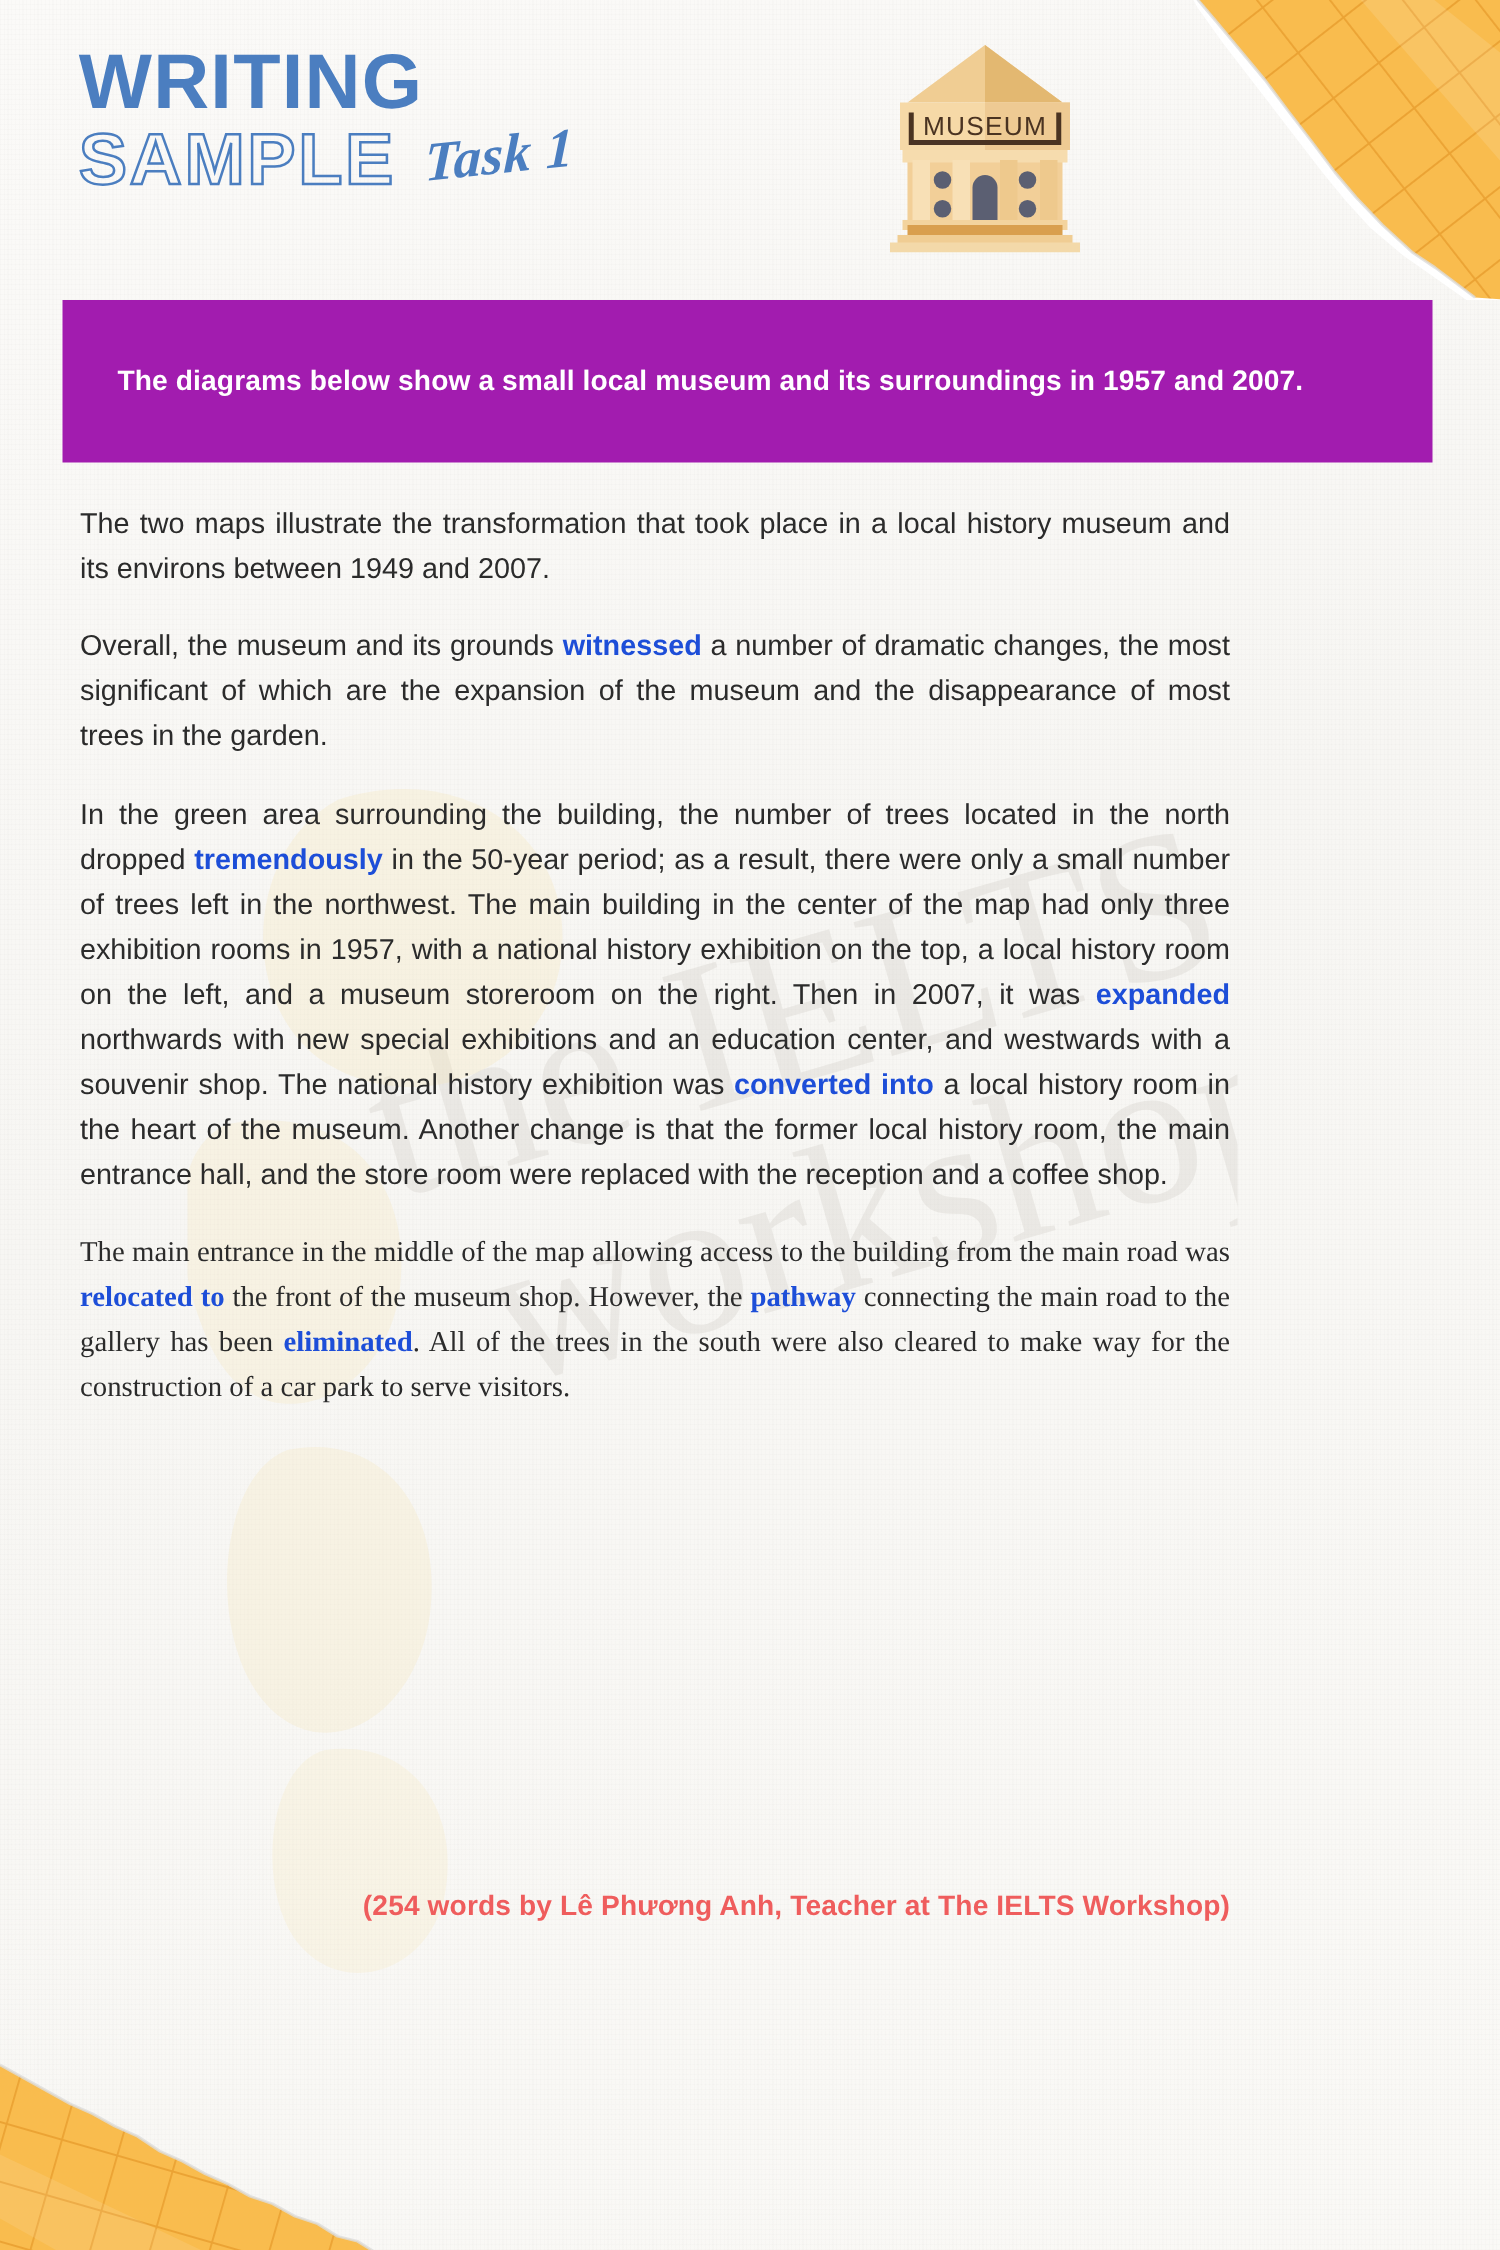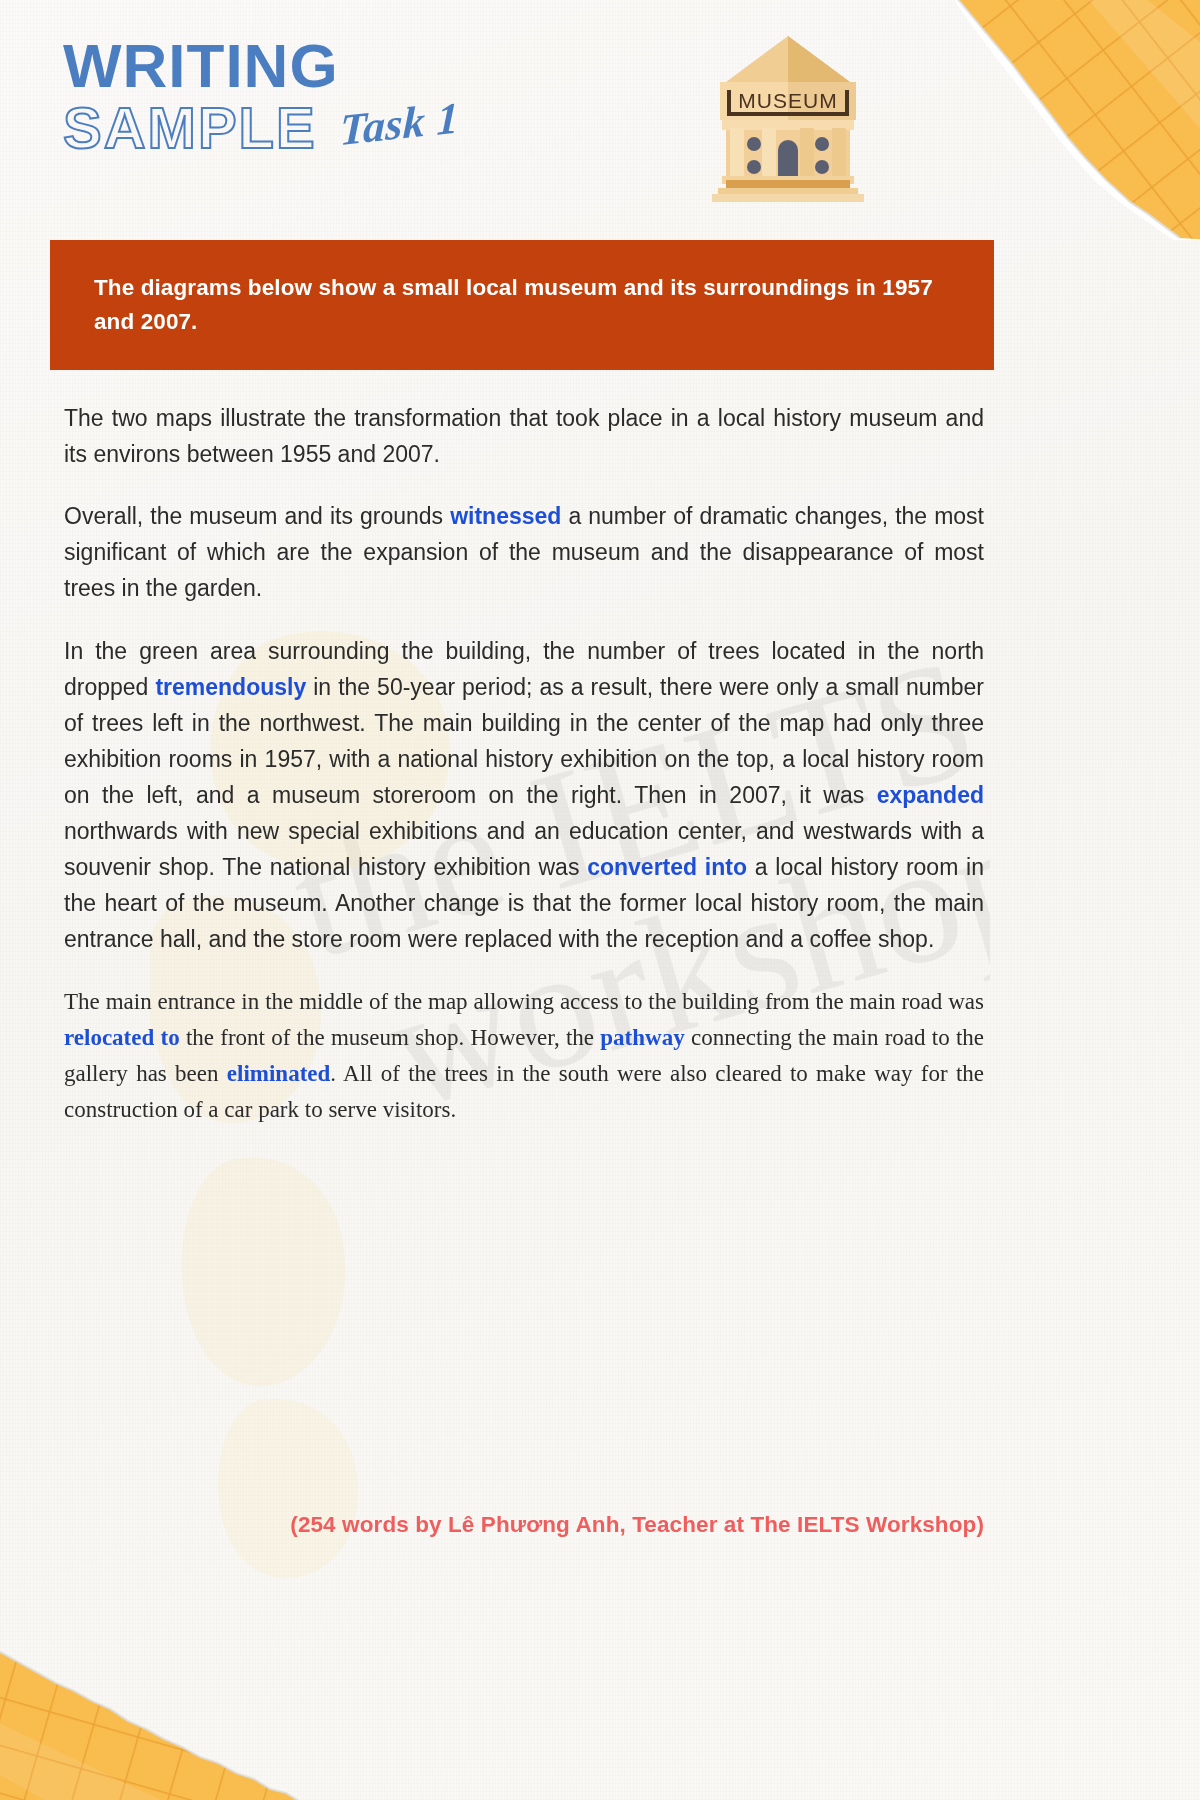--- a/index.html
+++ b/index.html
@@ -61,22 +61,22 @@
     transform-origin:left bottom;
     padding-bottom:4px;
     letter-spacing:.5px;
   }
 
   
   .museum-icon{position:absolute;left:700px;top:30px;width:176px;height:172px;}
 
   
   .prompt-box{
-    position:absolute;left:50px;top:240px;width:944px;height:130px;
-    background:#c2410c;
+    position:absolute;left:50px;top:240px;width:1096px;height:130px;
+    background:#a21caf;
     display:flex;align-items:center;
   }
   .prompt-text{
     color:#ffffff;font-weight:bold;font-size:22.5px;line-height:1.5;
     padding:0 44px;letter-spacing:.1px;
   }
 
   
   .essay{
     position:absolute;left:64px;top:400px;width:920px;
@@ -198,19 +198,19 @@
     <rect x="18" y="158" width="140" height="8" fill="#f0cd93"></rect>
     <rect x="12" y="164" width="152" height="8" fill="#f3d9a9"></rect>
   </svg>
 </div>
 
 <div class="prompt-box">
   <div class="prompt-text">The diagrams below show a small local museum and its surroundings in 1957 and 2007.</div>
 </div>
 
 <div class="essay" id="essay-body">
-    <p><span>The two maps illustrate the transformation that took place in a local history museum and its environs between 1955 and 2007.</span></p>
+    <p><span>The two maps illustrate the transformation that took place in a local history museum and its environs between 1949 and 2007.</span></p>
     <p><span>Overall, the museum and its grounds </span><b>witnessed</b><span> a number of dramatic changes, the most significant of which are the expansion of the museum and the disappearance of most trees in the garden.</span></p>
     <p><span>In the green area surrounding the building, the number of trees located in the north dropped </span><b>tremendously</b><span> in the 50-year period; as a result, there were only a small number of trees left in the northwest. The main building in the center of the map had only three exhibition rooms in 1957, with a national history exhibition on the top, a local history room on the left, and a museum storeroom on the right. Then in 2007, it was </span><b>expanded</b><span> northwards with new special exhibitions and an education center, and westwards with a souvenir shop. The national history exhibition was </span><b>converted into</b><span> a local history room in the heart of the museum. Another change is that the former local history room, the main entrance hall, and the store room were replaced with the reception and a coffee shop.</span></p>
     <p><span>The main entrance in the middle of the map allowing access to the building from the main road was </span><b>relocated to</b><span> the front of the museum shop. However, the </span><b>pathway</b><span> connecting the main road to the gallery has been </span><b>eliminated</b><span>. All of the trees in the south were also cleared to make way for the construction of a car park to serve visitors.</span></p>
   </div>
 
 <div class="attribution">(254 words by Lê Phương Anh, Teacher at The IELTS Workshop)</div>
 
 </body></html>

